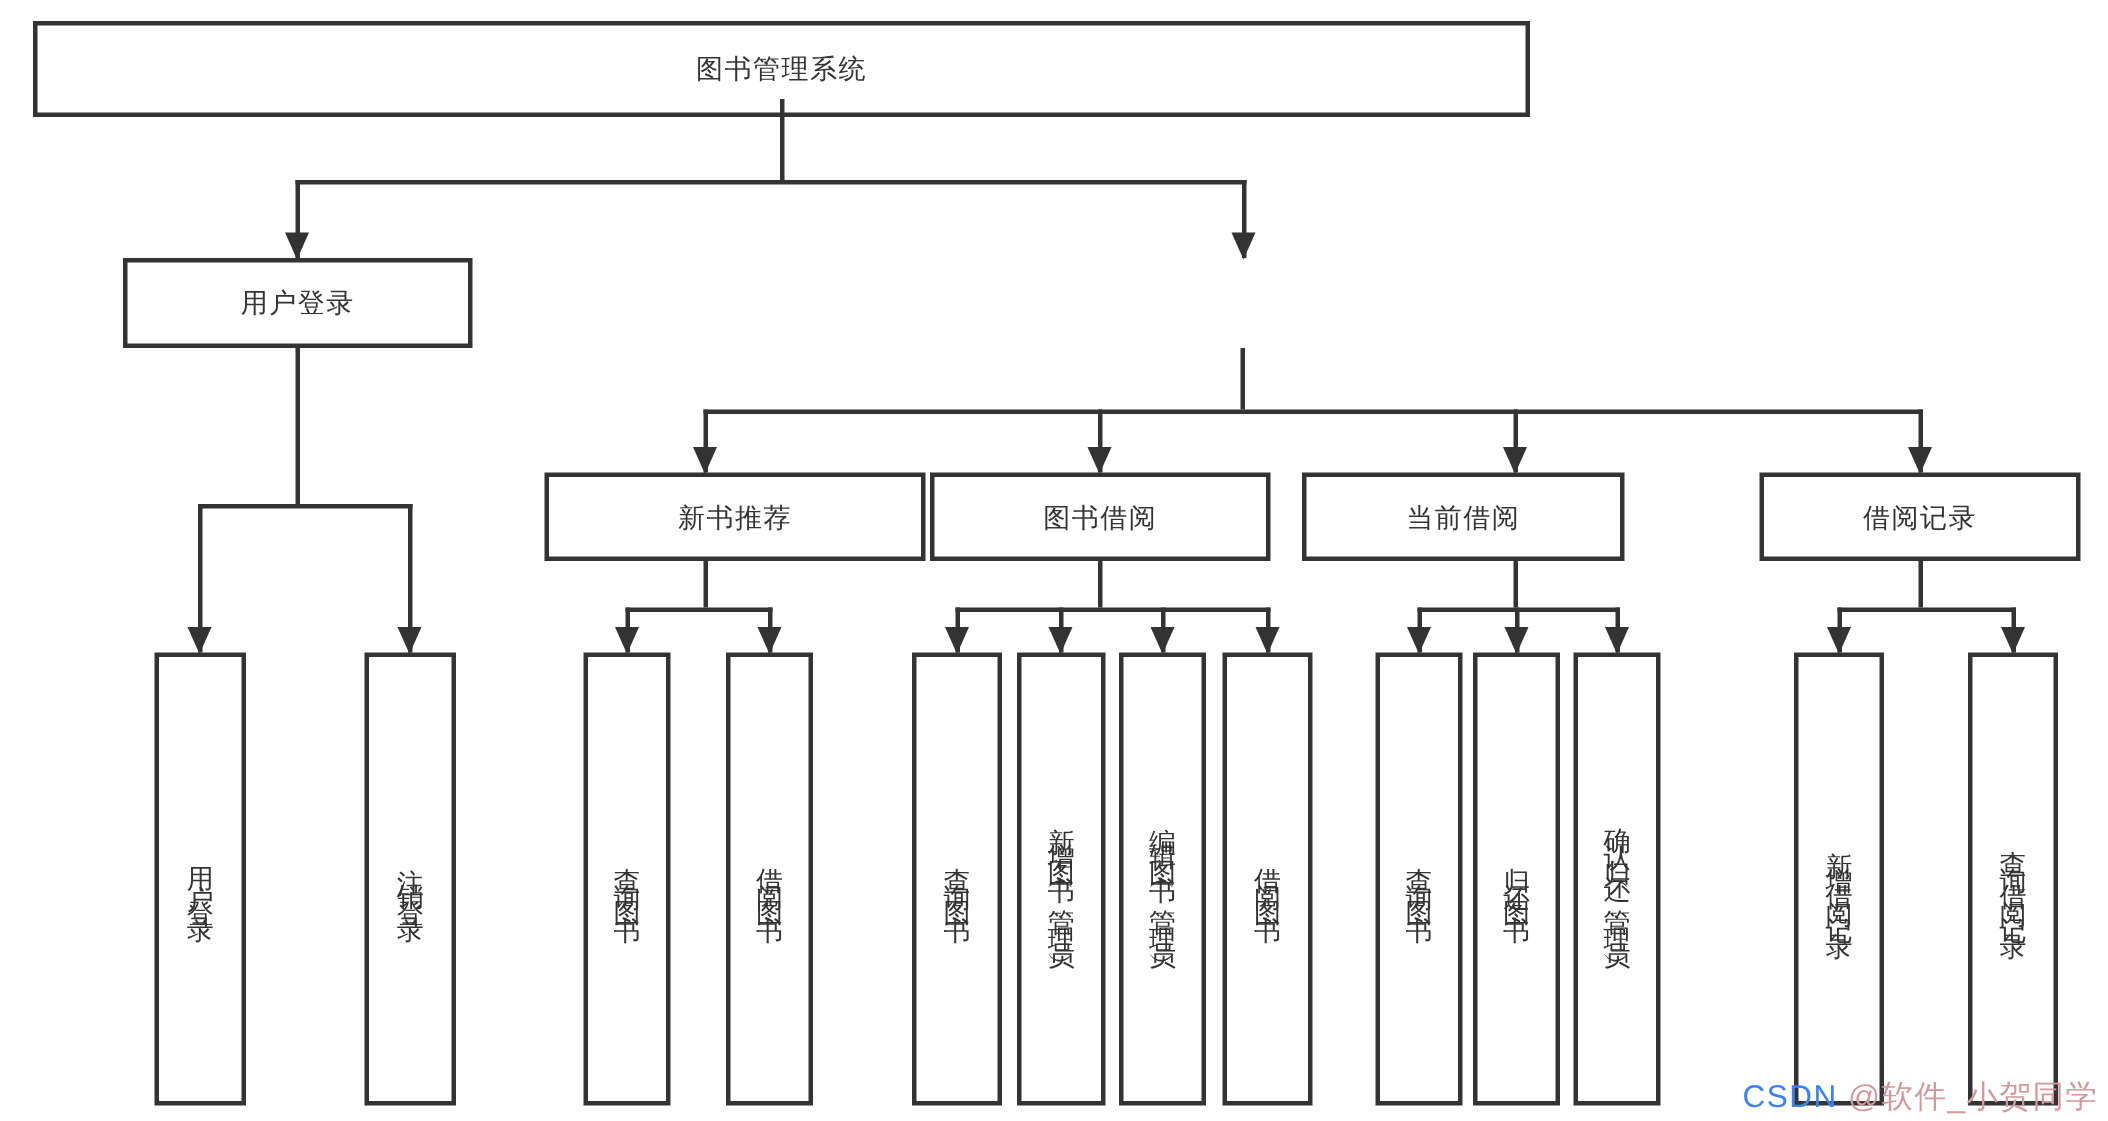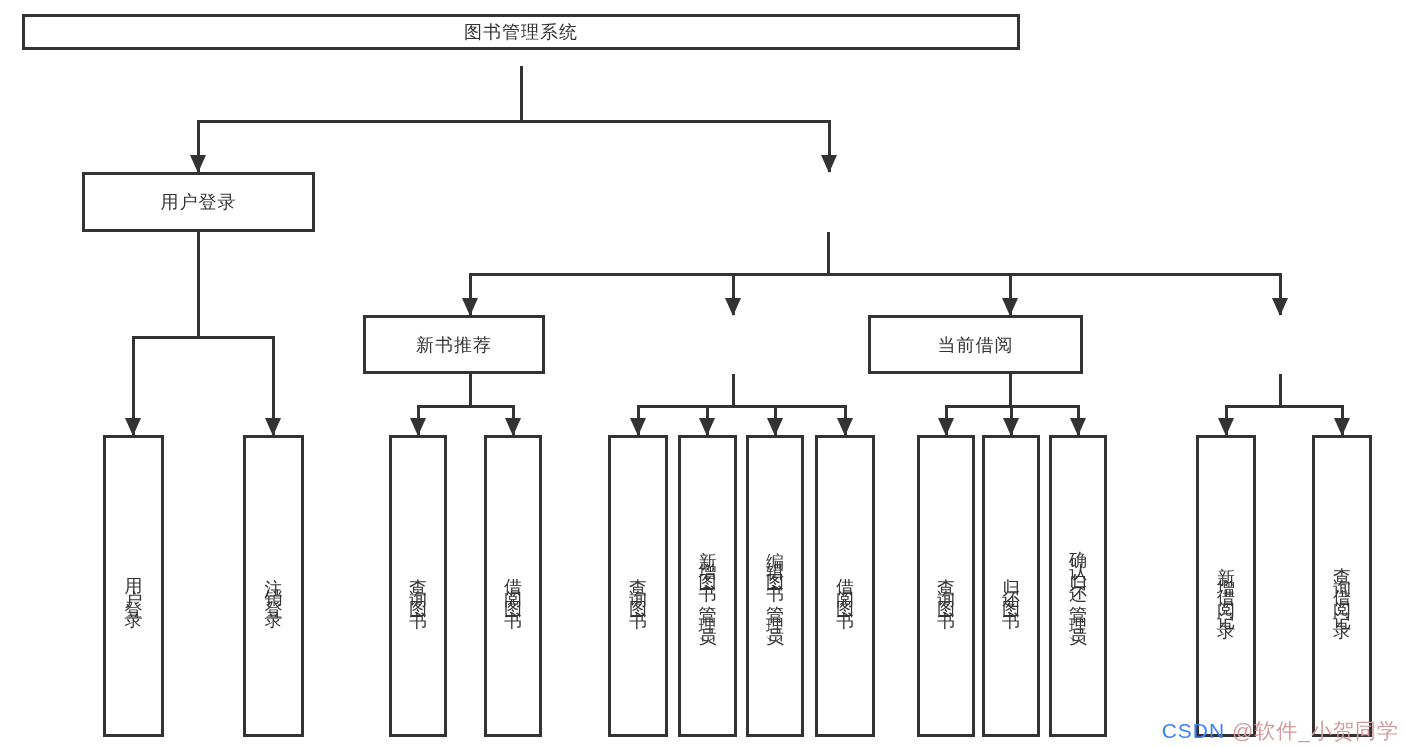--- a/index.html
+++ b/index.html
@@ -28,33 +28,39 @@
     z-index:10;white-space:nowrap;
   }
   .wm-gray{color:#3b82f6;}
   .wm-pink{color:#d29a9e;}
 </style>
 </head>
 <body>
 
 <div class="canvas">
 
-  <div class="box" style="left:22px;top:14px;width:998px;height:36px">
+  <div class="box" style="left:22px;top:14px;width:998px;height:64px">
     <span class="lbl">图书管理系统</span>
   </div>
 
   <div class="box" style="left:82px;top:172px;width:233px;height:60px">
     <span class="lbl">用户登录</span>
   </div>
 
-  <div class="box" style="left:363px;top:315px;width:182px;height:59px">
+  <div class="box" style="left:363px;top:315px;width:254px;height:59px">
     <span class="lbl">新书推荐</span>
+  </div>
+  <div class="box" style="left:620px;top:315px;width:227px;height:59px">
+    <span class="lbl">图书借阅</span>
   </div>
   <div class="box" style="left:868px;top:315px;width:215px;height:59px">
     <span class="lbl">当前借阅</span>
+  </div>
+  <div class="box" style="left:1173px;top:315px;width:214px;height:59px">
+    <span class="lbl">借阅记录</span>
   </div>
 
   <div class="box v" style="left:103px;top:435px;width:61px;height:302px">
     <span class="lbl">用户登录</span>
   </div>
   <div class="box v" style="left:243px;top:435px;width:61px;height:302px">
     <span class="lbl">注销登录</span>
   </div>
 
   <div class="box v" style="left:389px;top:435px;width:58px;height:302px">

